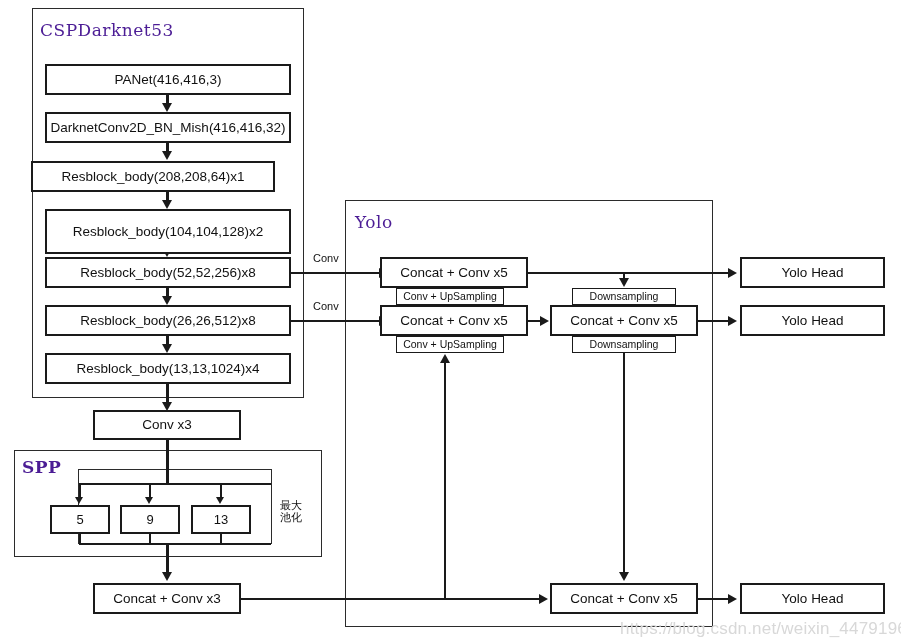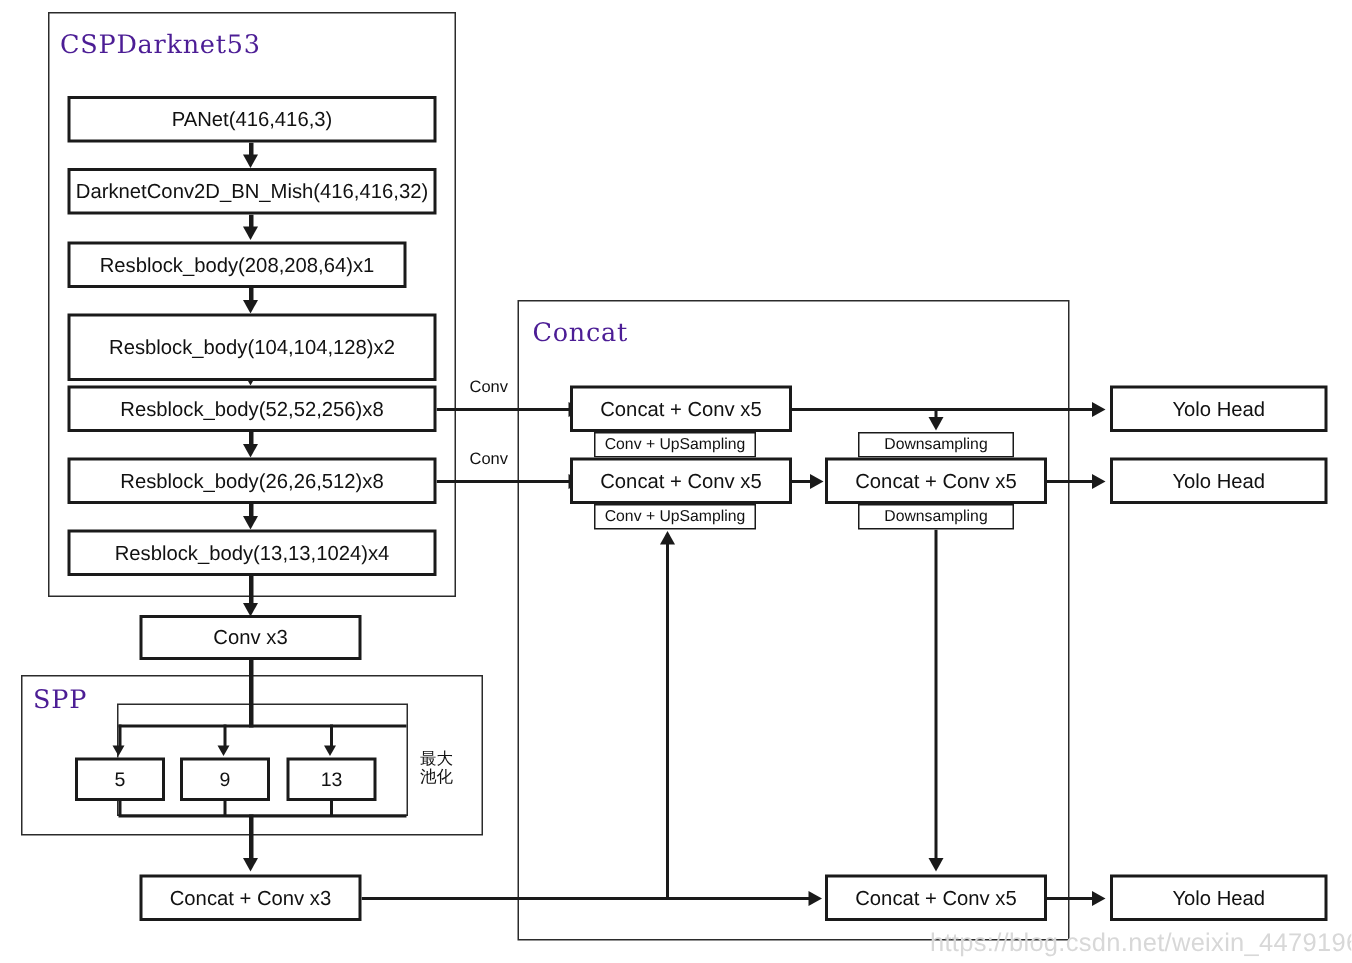--- a/index.html
+++ b/index.html
@@ -119,21 +119,21 @@
 </head>
 <body>
 
 <div id="canvas">
 
   <div class="group" style="left:32px; top:8px; width:272px; height:390px;"></div>
   <div class="group-title" style="left:40px; top:20px;">CSPDarknet53</div>
 
   <div class="box" style="left:45px; top:64px; width:246px; height:31px;">PANet(416,416,3)</div>
   <div class="box" style="left:45px; top:112px; width:246px; height:31px;">DarknetConv2D_BN_Mish(416,416,32)</div>
-  <div class="box" style="left:45px; top:161px; width:226px; height:31px;">Resblock_body(208,208,64)x1</div>
+  <div class="box" style="left:31px; top:161px; width:244px; height:31px;">Resblock_body(208,208,64)x1</div>
   <div class="box" style="left:45px; top:209px; width:246px; height:45px;">Resblock_body(104,104,128)x2</div>
   <div class="box" style="left:45px; top:257px; width:246px; height:31px;">Resblock_body(52,52,256)x8</div>
   <div class="box" style="left:45px; top:305px; width:246px; height:31px;">Resblock_body(26,26,512)x8</div>
   <div class="box" style="left:45px; top:353px; width:246px; height:31px;">Resblock_body(13,13,1024)x4</div>
 
   <div class="line thick-v" style="left:166px; top:95px; height:10px;"></div>
   <div class="arrow down" style="left:161.5px; top:103px;"></div>
 
   <div class="line thick-v" style="left:166px; top:143px; height:10px;"></div>
   <div class="arrow down" style="left:161.5px; top:151px;"></div>
@@ -151,21 +151,21 @@
   <div class="arrow down" style="left:161.5px; top:344px;"></div>
 
   <div class="line thick-v" style="left:166px; top:384px; height:22px;"></div>
   <div class="arrow down" style="left:161.5px; top:402px;"></div>
 
   <div class="box" style="left:93px; top:410px; width:148px; height:30px;">Conv x3</div>
 
   <div class="line thick-v" style="left:166px; top:440px; height:45px;"></div>
 
   <div class="group" style="left:14px; top:450px; width:308px; height:107px;"></div>
-  <div class="group-title" style="left:22px; top:457px;">SPP</div>
+  <div class="group-title" style="left:22px; top:457px;font-weight:bold;">SPP</div>
 
   <div class="group" style="left:78px; top:469px; width:194px; height:75px; border-width:1.2px;"></div>
 
   <div class="line h" style="left:79px; top:483px; width:192px;"></div>
   <div class="line v" style="left:79px; top:483px; height:16px;"></div>
   <div class="arrow down-sm" style="left:75px; top:497px;"></div>
   <div class="line v" style="left:149px; top:483px; height:16px;"></div>
   <div class="arrow down-sm" style="left:145px; top:497px;"></div>
   <div class="line v" style="left:220px; top:483px; height:16px;"></div>
   <div class="arrow down-sm" style="left:216px; top:497px;"></div>
@@ -180,21 +180,21 @@
   <div class="line h" style="left:79px; top:543px; width:192px;"></div>
 
   <div class="cjk-label" style="left:280px; top:500px; width:26px;">最大<br>池化</div>
 
   <div class="line thick-v" style="left:166px; top:543px; height:32px;"></div>
   <div class="arrow down" style="left:161.5px; top:572px;"></div>
 
   <div class="box" style="left:93px; top:583px; width:148px; height:31px;">Concat + Conv x3</div>
 
   <div class="group" style="left:345px; top:200px; width:368px; height:427px;"></div>
-  <div class="group-title" style="left:355px; top:212px;">Concat</div>
+  <div class="group-title" style="left:355px; top:212px;">Yolo</div>
 
   <div class="line h" style="left:291px; top:272px; width:90px;"></div>
   <div class="arrow right" style="left:379px; top:267.5px;"></div>
   <div class="edge-label" style="left:311px; top:252px;">Conv</div>
 
   <div class="line h" style="left:291px; top:320px; width:90px;"></div>
   <div class="arrow right" style="left:379px; top:315.5px;"></div>
   <div class="edge-label" style="left:311px; top:300px;">Conv</div>
 
   <div class="box" style="left:380px; top:257px; width:148px; height:31px;">Concat + Conv x5</div>

